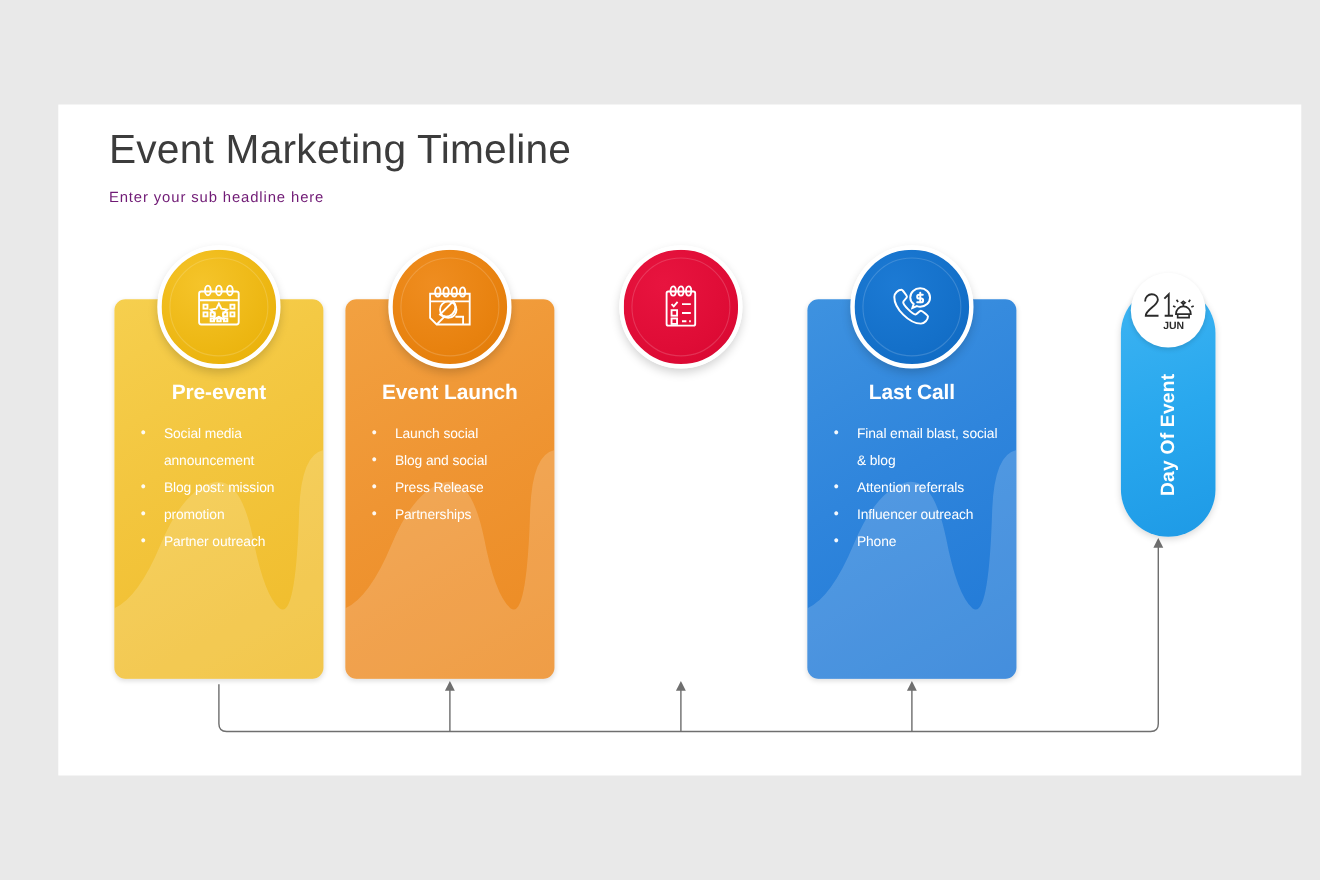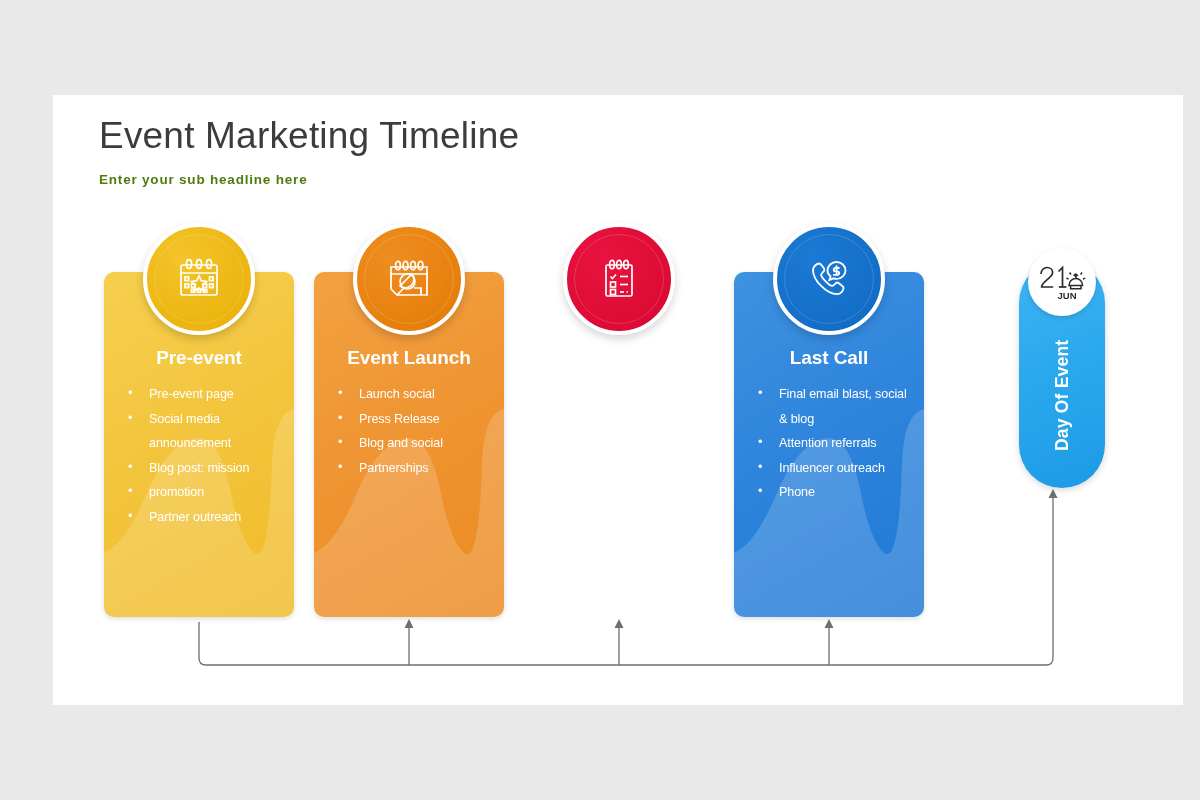--- a/index.html
+++ b/index.html
@@ -34,22 +34,22 @@
     font-weight: 400;
     color: #3c3c3c;
     letter-spacing: 0.2px;
     white-space: nowrap;
   }
   #subtitle {
     position: absolute;
     left: 46px;
     top: 77px;
     font-size: 13.5px;
-    font-weight: 700;
-    color: #4d7c0f;
+    font-weight: 400;
+    color: #701a75;
     letter-spacing: 0.8px;
     white-space: nowrap;
     text-align: right;
   }
 
   
   .card {
     position: absolute;
     top: 177px;
     width: 190px;
@@ -210,38 +210,37 @@
       <path d="M1000 394 l-4.5 9 h9 z"></path>
     </g>
   </svg>
 
   <div class="card c1">
     <svg class="card-wave" viewBox="0 0 190 214" preserveAspectRatio="none">
       <path d="M0 214 L0 150 Q22 140 42 92 Q62 44 88 36 Q114 28 126 86 Q136 138 150 150 Q165 162 168 60 Q170 10 190 6 L190 214 Z" fill="rgba(255,255,255,0.17)"></path>
     </svg>
     <div class="card-title">Pre-event</div>
     <ul class="card-list">
-        <li>Pre-event page</li>
         <li>Social media</li>
         <li class="no-bullet" style="list-style: none;">announcement</li>
         <li>Blog post: mission</li>
         <li>promotion</li>
         <li>Partner outreach</li>
       </ul>
   </div>
 
   <div class="card c2">
     <svg class="card-wave" viewBox="0 0 190 214" preserveAspectRatio="none">
       <path d="M0 214 L0 150 Q22 140 42 92 Q62 44 88 36 Q114 28 126 86 Q136 138 150 150 Q165 162 168 60 Q170 10 190 6 L190 214 Z" fill="rgba(255,255,255,0.17)"></path>
     </svg>
     <div class="card-title">Event Launch</div>
     <ul class="card-list">
         <li>Launch social</li>
+        <li>Blog and social</li>
         <li>Press Release</li>
-        <li>Blog and social</li>
         <li>Partnerships</li>
       </ul>
   </div>
 
 
   <div class="card c4">
     <svg class="card-wave" viewBox="0 0 190 214" preserveAspectRatio="none">
       <path d="M0 214 L0 150 Q22 140 42 92 Q62 44 88 36 Q114 28 126 86 Q136 138 150 150 Q165 162 168 60 Q170 10 190 6 L190 214 Z" fill="rgba(255,255,255,0.17)"></path>
     </svg>
     <div class="card-title">Last Call</div>

